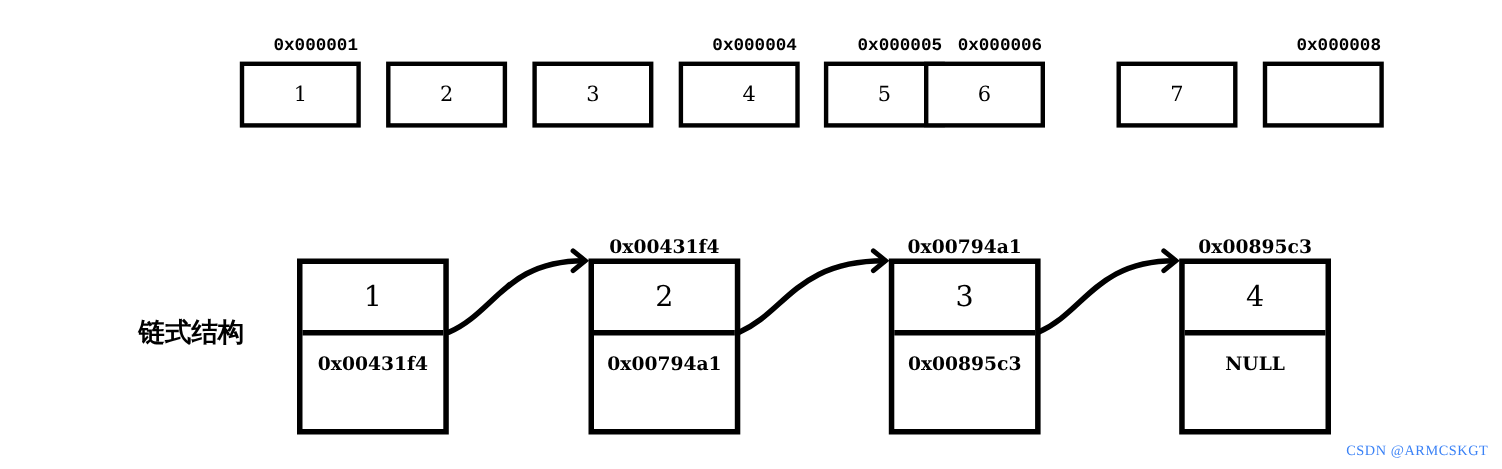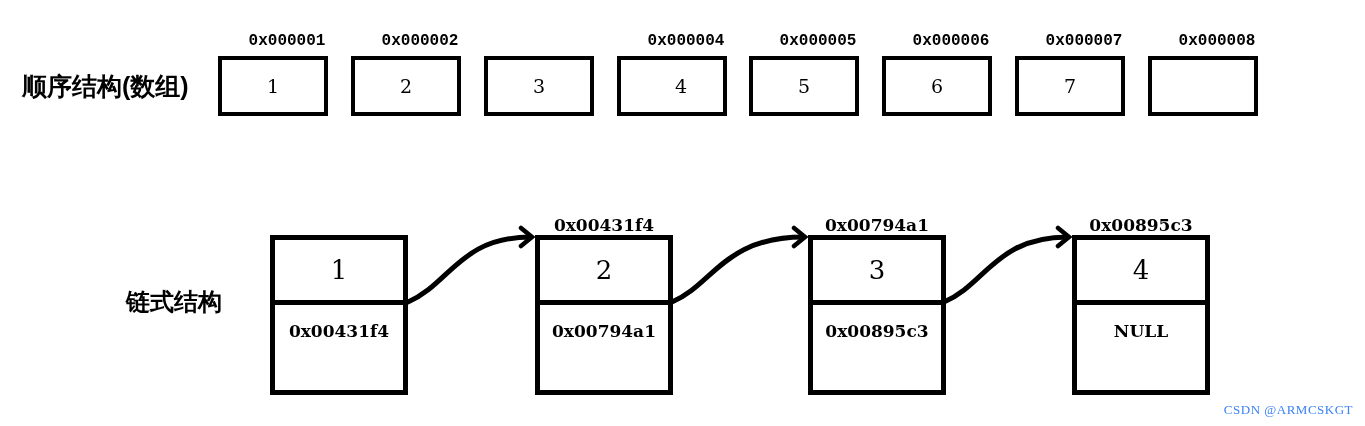--- a/index.html
+++ b/index.html
@@ -46,21 +46,21 @@
     font-size:16px;
     color:#000;
     white-space:nowrap;
   }
   .cell-val{
     font-family:"DejaVu Serif", serif;
     font-size:19px;
     color:#000;
   }
   .c0{left:218px;} .c1{left:351px;} .c2{left:484px;} .c3{left:617px;padding-left:18px;}
-  .c4{left:749px;align-items:center;} .c5{left:882px;} .c6{left:1015px;} .c7{left:1148px;}
+  .c4{left:749px;align-items:center;} .c5{left:840px;} .c6{left:1015px;} .c7{left:1148px;}
 
   
   .list-node{
     position:absolute;
     top:235px;
     width:138px;
     height:160px;
     border:5px solid #000;
     box-sizing:border-box;
     background:#fff;
@@ -119,47 +119,44 @@
     font-size:13px;
     color:#3b82f6;
     letter-spacing:0.5px;
   }
 </style>
 </head>
 <body>
 
 <div id="canvas">
 
-  <div id="array-label" class="cn-label">顺序结构(数组)</div>
 
   <div class="array-cell c0">
     <span class="addr">0x000001</span>
     <span class="cell-val">1</span>
   </div>
   <div class="array-cell c1">
-    <span class="addr">0x000002</span>
     <span class="cell-val">2</span>
   </div>
   <div class="array-cell c2">
     <span class="cell-val">3</span>
   </div>
   <div class="array-cell c3">
     <span class="addr">0x000004</span>
     <span class="cell-val">4</span>
   </div>
   <div class="array-cell c4">
     <span class="addr">0x000005</span>
     <span class="cell-val">5</span>
   </div>
   <div class="array-cell c5">
     <span class="addr">0x000006</span>
     <span class="cell-val">6</span>
   </div>
   <div class="array-cell c6">
-    <span class="addr">0x000007</span>
     <span class="cell-val">7</span>
   </div>
   <div class="array-cell c7">
     <span class="addr">0x000008</span>
     <span class="cell-val"></span>
   </div>
 
   <div id="list-label" class="cn-label">链式结构</div>
 
   <div class="list-node n0">

